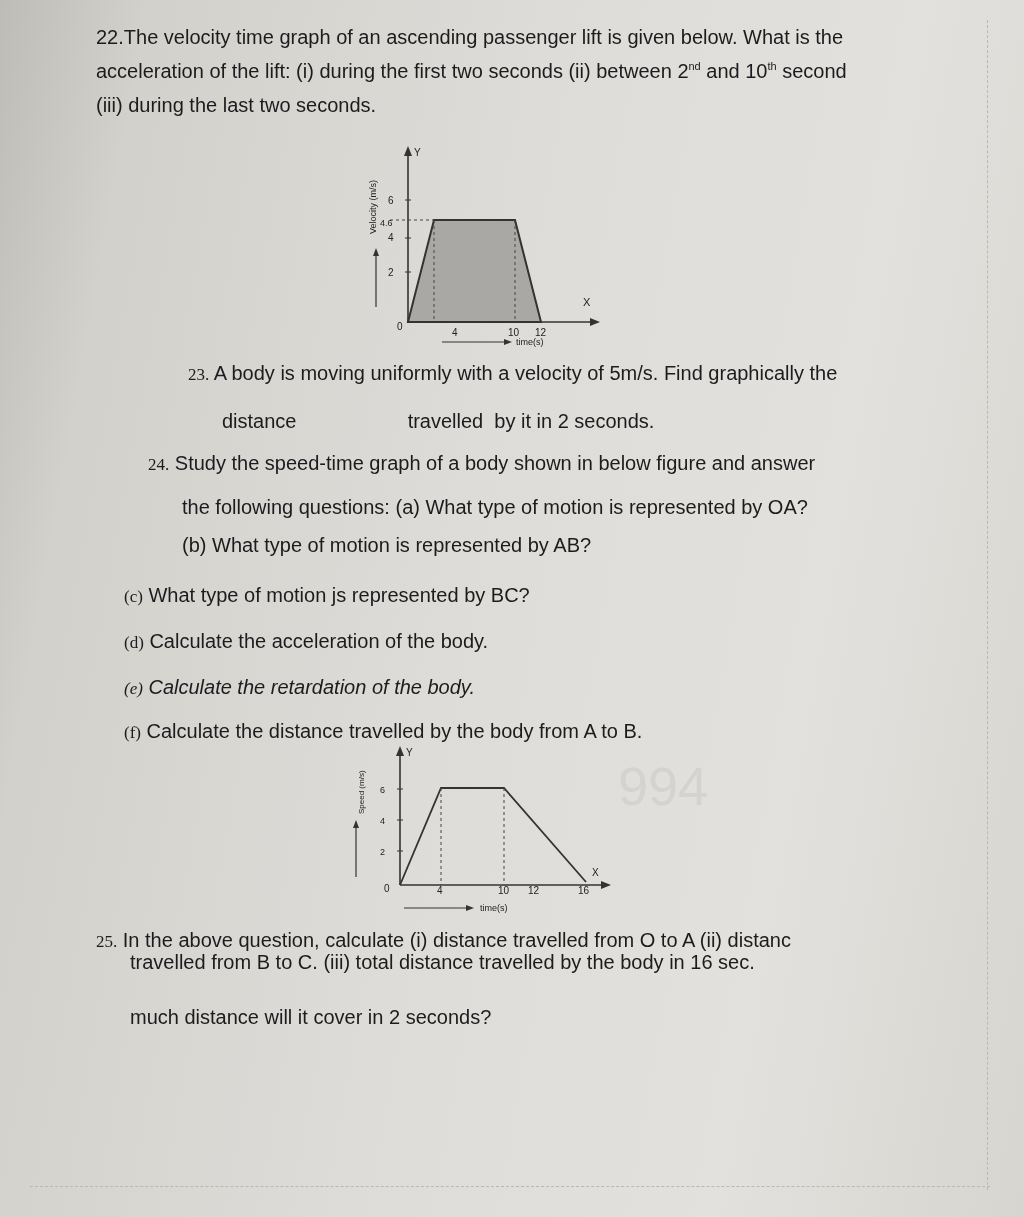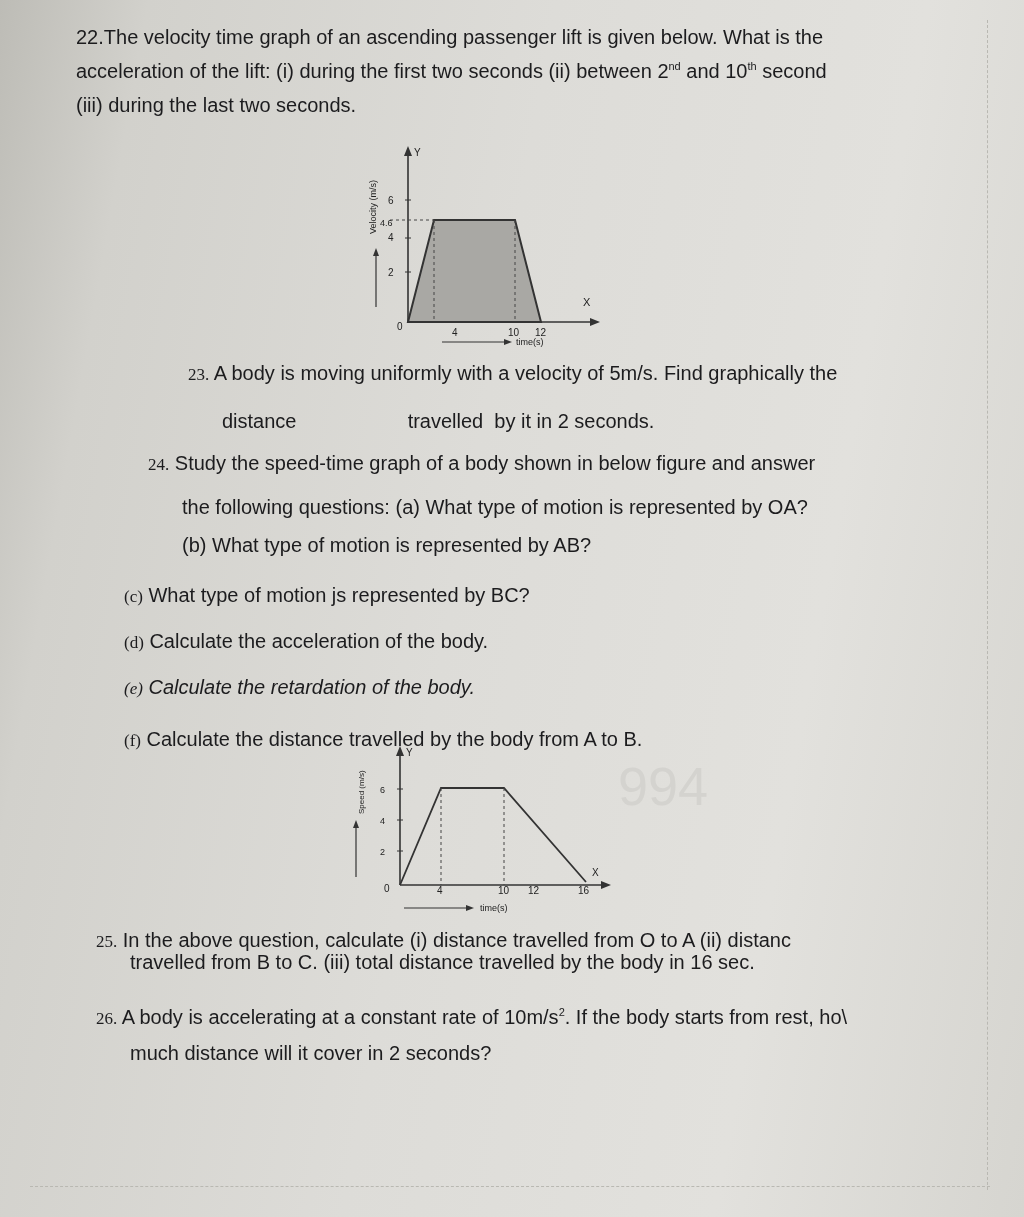--- a/index.html
+++ b/index.html
@@ -21,21 +21,21 @@
           border-top:1px dashed #b9b8b2; }
   .watermark { position:absolute; left:618px; top:755px; font-size:54px; color:#d4d3cf; }
 </style>
 </head>
 <body>
 
 <div class="edge"></div>
 <div class="bottom-edge"></div>
 <div class="watermark">994</div>
 
-<div class="q" style="left:76px; top:20px; width:900px;">
+<div class="q" style="left:96px; top:20px; width:900px;">
   <div><span>22.</span><span>The velocity time graph of an ascending passenger lift is given below. What is the</span></div>
   <div><span>acceleration of the lift: (i) during the first two seconds (ii) between 2</span><sup>nd</sup><span> and 10</span><sup>th</sup><span> second</span></div>
   <div>(iii) during the last two seconds.</div>
 </div>
 
 <div class="graph" style="left:350px; top:142px;">
   <svg width="260" height="210" viewBox="0 0 260 210">
 
     <line x1="58" y1="180" x2="58" y2="8" stroke="#333" stroke-width="1.6"></line>
     <polygon points="54,14 58,4 62,14" fill="#333"></polygon>
@@ -79,21 +79,21 @@
 </div>
 
 <div class="q" style="left:148px; top:446px; width:820px;">
   <div><span class="num">24.</span> <span>Study the speed-time graph of a body shown in below figure and answer</span></div>
   <div style="padding-left:34px; margin-top:8px;">the following questions: (a) What type of motion is represented by OA?</div>
   <div style="padding-left:34px; margin-top:4px;">(b) What type of motion is represented by AB?</div>
 </div>
 <div class="q" style="left:124px; top:578px;"><span class="num">(c)</span> <span>What type of motion js represented by BC?</span></div>
 <div class="q" style="left:124px; top:624px;"><span class="num">(d)</span> <span>Calculate the acceleration of the body.</span></div>
 <div class="q" style="left:124px; top:670px;font-style:italic;"><span class="num">(e)</span> <span>Calculate the retardation of the body.</span></div>
-<div class="q" style="left:124px; top:714px;margin-top:8px;"><span class="num">(f)</span> <span>Calculate the distance travelled by the body from A to B.</span></div>
+<div class="q" style="left:124px; top:714px;"><span class="num">(f)</span> <span>Calculate the distance travelled by the body from A to B.</span></div>
 
 <div class="graph" style="left:338px; top:742px;">
   <svg width="290" height="175" viewBox="0 0 290 175">
     <line x1="62" y1="143" x2="62" y2="8" stroke="#333" stroke-width="1.6"></line>
     <polygon points="58,14 62,4 66,14" fill="#333"></polygon>
     <line x1="62" y1="143" x2="268" y2="143" stroke="#333" stroke-width="1.6"></line>
     <polygon points="263,139 273,143 263,147" fill="#333"></polygon>
     <text x="68" y="14" font-size="10">Y</text>
     <text x="254" y="134" font-size="10">X</text>
     <text x="46" y="150" font-size="10">0</text>
@@ -118,15 +118,14 @@
     <text x="142" y="169" font-size="9">time(s)</text>
   </svg>
 </div>
 
 <div class="q" style="left:96px; top:930px; width:900px; line-height:21px;">
   <div><span class="num">25.</span> <span>In the above question, calculate (i) distance travelled from O to A (ii) distanc</span></div>
   <div style="padding-left:34px;">travelled from B to C. (iii) total distance travelled by the body in 16 sec.</div>
 </div>
 
 <div class="q" style="left:96px; top:1000px; width:900px; line-height:34px;">
-  <div><span class="num">26.</span> <span>A body is accelerating at a constant rate of 10m/s</span><sup>2</sup><span>. If the body starts from rest, ho\</span></div>
   <div style="padding-left:34px;">much distance will it cover in 2 seconds?</div>
 </div>
 
 </body></html>

